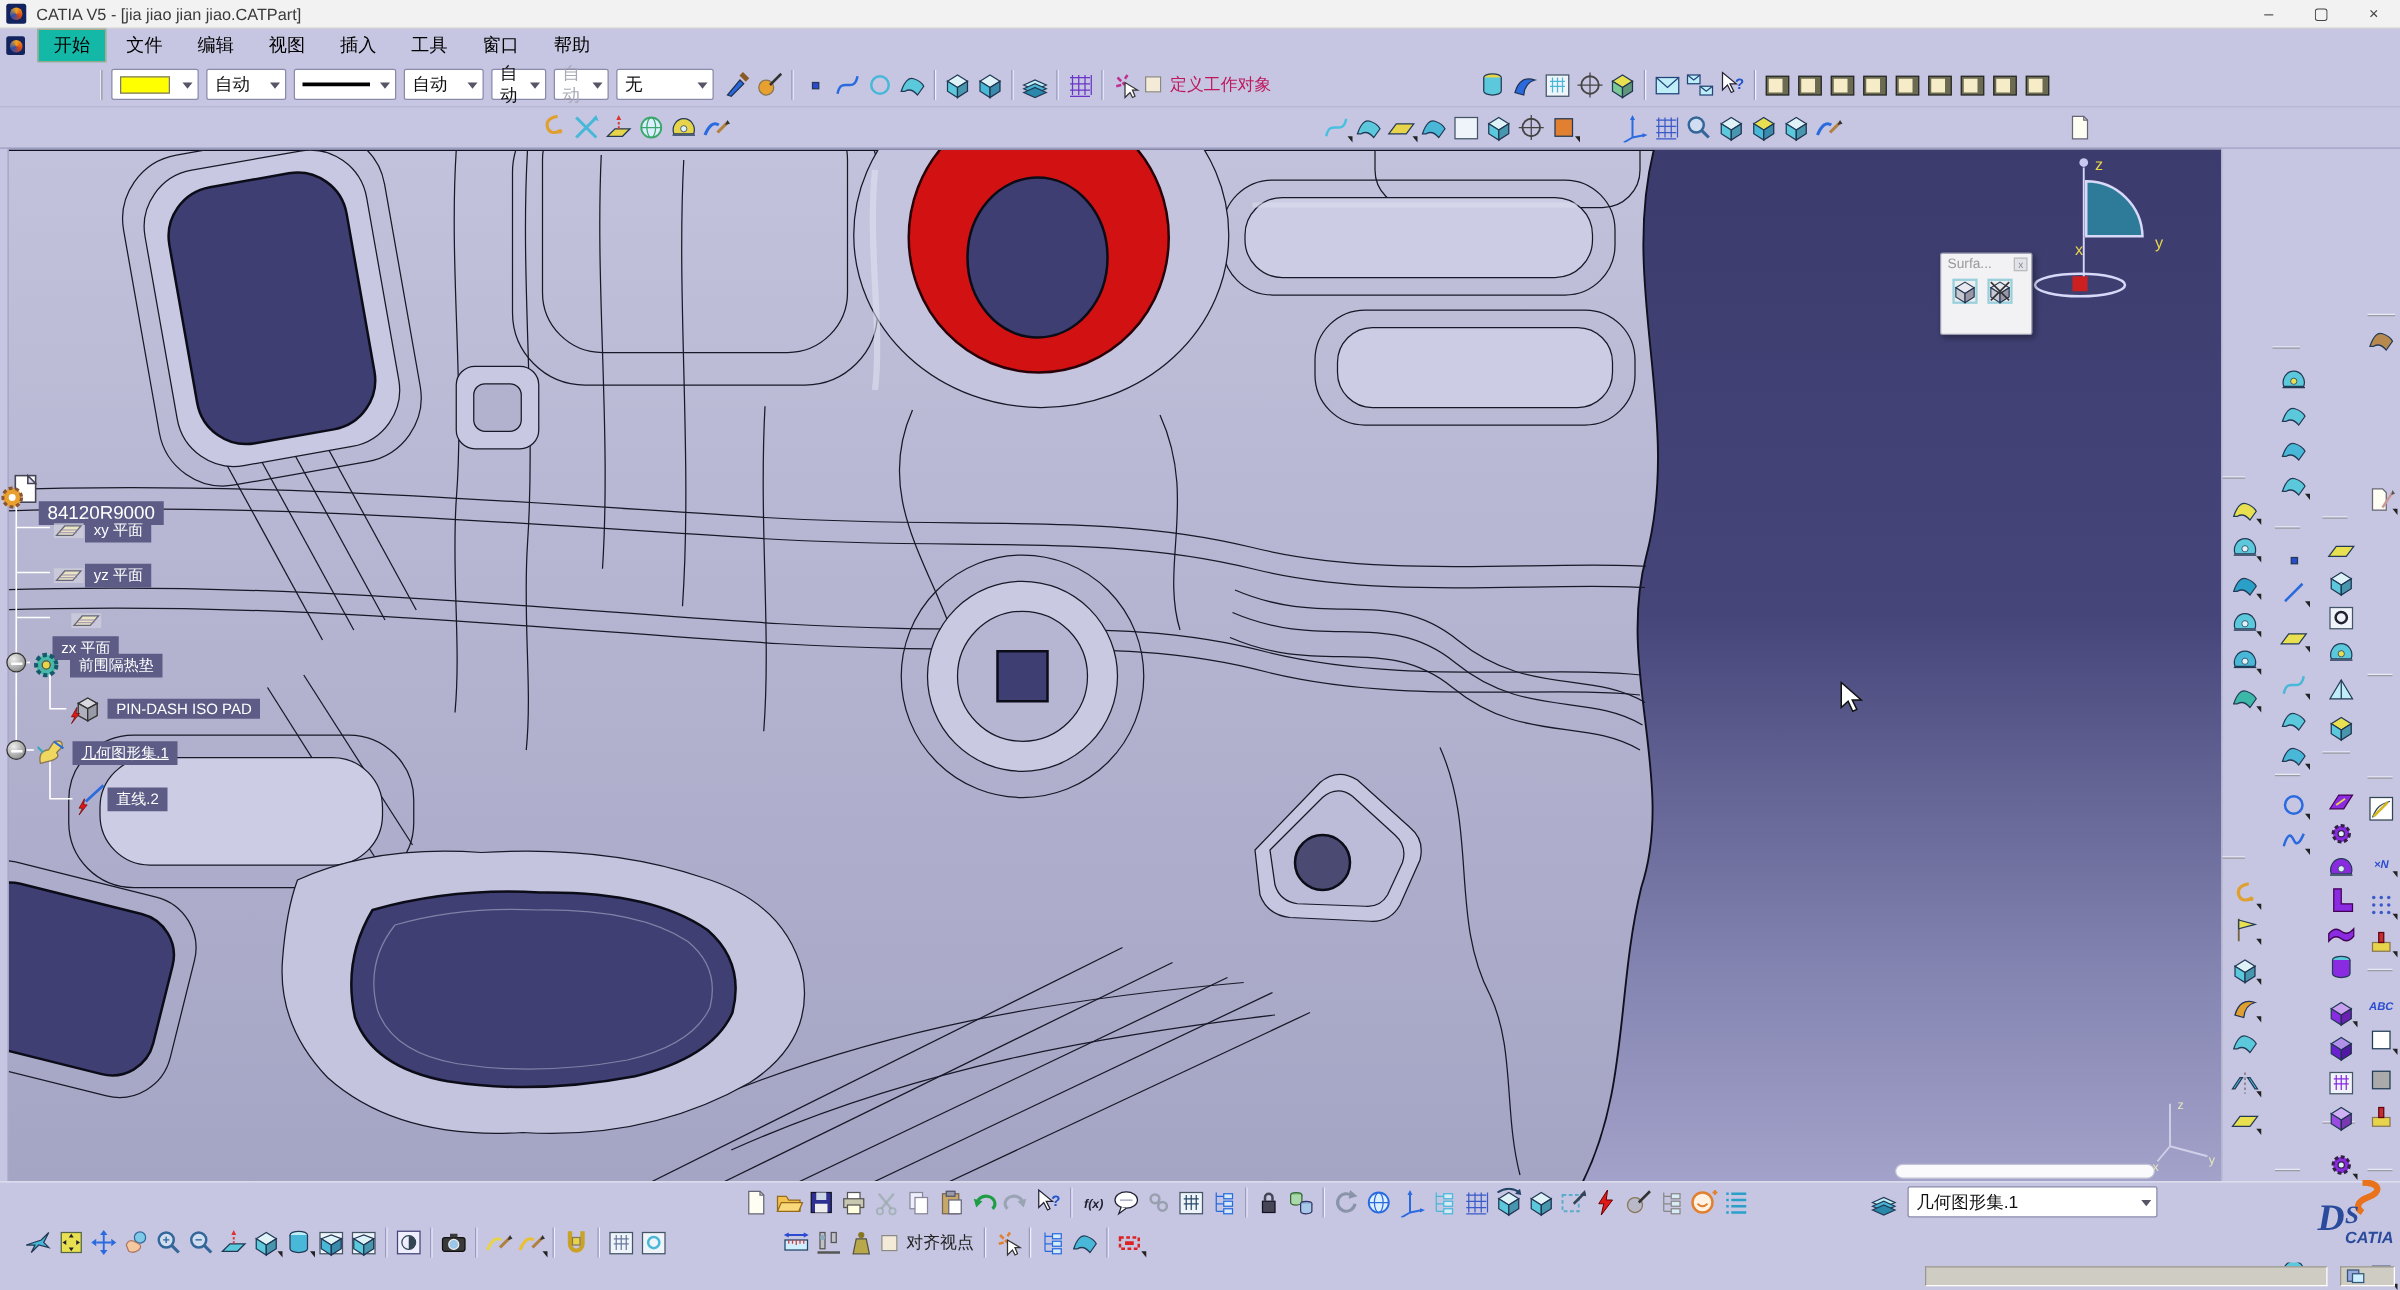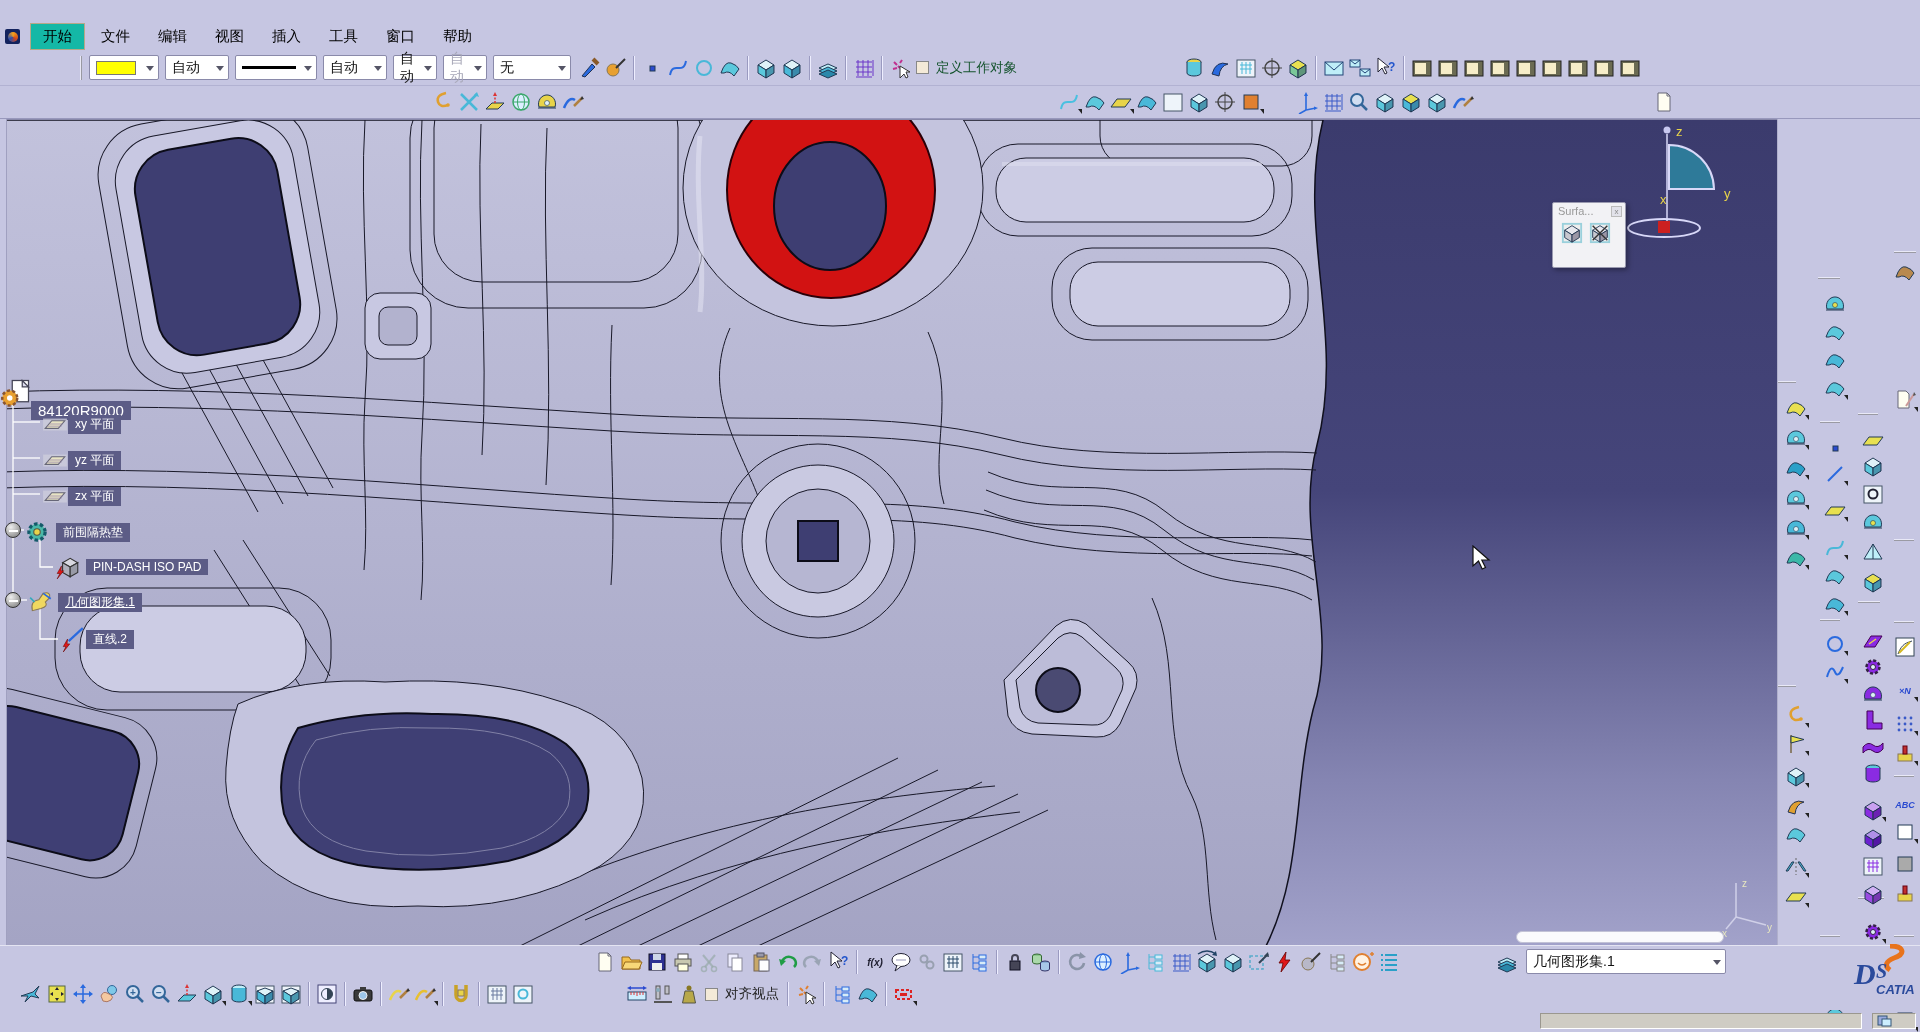--- a/index.html
+++ b/index.html
@@ -24,21 +24,21 @@
   .tb1{top:50px;height:36px;border-bottom:1px solid #b2b2d2;}
   .tb2{top:86px;height:33px;border-bottom:1px solid #9898bc;}
   .ic{width:26px;height:26px;flex:0 0 26px;position:relative;display:flex;align-items:center;justify-content:center;}
   .ic svg{display:block;}
   .dd{position:absolute;right:0;bottom:1px;width:0;height:0;border-left:4px solid transparent;
       border-right:0 solid transparent;border-top:5px solid #222;}
   .vsep{width:2px;height:24px;border-left:1px solid #9a9ac0;border-right:1px solid #eef;margin:0 4px;flex:0 0 2px;}
   .hdl{width:5px;height:24px;border-left:2px ridge #e8e8f6;margin:0 4px;flex:0 0 5px;}
   .gap{flex:0 0 auto;}
   .lbl{font-size:13.5px;color:#222;padding:0 4px;white-space:nowrap;}
-  .lbl.dis{color:#14532d;}
+  .lbl.dis{color:#be185d;}
   .chkbx{width:13px;height:13px;background:#f4ead8;border:1px solid #888;margin:0 3px;flex:0 0 13px;}
   .cmb{height:25px;background:#fff;border:1px solid #8a8aaa;border-radius:2px;display:flex;align-items:center;
        font-size:14px;color:#111;padding:0 16px 0 6px;position:relative;margin-right:6px;flex:0 0 auto;}
   .cmb .ar{position:absolute;right:4px;top:10px;width:0;height:0;border-left:4px solid transparent;
        border-right:4px solid transparent;border-top:5px solid #556;}
   .cmb.dis{color:#a8a8b8;}
   .swatch{width:40px;height:14px;border:1px solid #777;}
   .linesample{width:54px;height:3px;background:#000;}
   
   .viewport{position:absolute;left:0;top:119px;width:1777px;height:826px;overflow:hidden;border-top:1px solid #8888aa;}
@@ -79,20 +79,29 @@
             font-size:8px;line-height:9px;text-align:center;color:#888;}
   .surfa .btns{display:flex;gap:2px;padding:4px 2px 0 6px;}
   .surfa .btn{width:26px;height:24px;display:flex;align-items:center;justify-content:center;}
   .cursorsvg{position:absolute;left:1472px;top:545px;}
 </style>
 </head>
 <body>
 
 <div class="app">
 
+  <div class="titlebar">
+    <div class="appico"></div>
+    <span>CATIA V5 - [jia jiao jian jiao.CATPart]</span>
+    <div class="wbtns" id="wbtns">
+        <div class="wbtn">–</div>
+        <div class="wbtn">▢</div>
+        <div class="wbtn cl">×</div>
+      </div>
+  </div>
 
   <div class="menubar" id="menubar">
     <div class="appico" style="width:15px;height:15px;"></div>
   <div class="menuitem active">开始</div>
       <div class="menuitem">文件</div>
       <div class="menuitem">编辑</div>
       <div class="menuitem">视图</div>
       <div class="menuitem">插入</div>
       <div class="menuitem">工具</div>
       <div class="menuitem">窗口</div>
@@ -602,21 +611,21 @@
           <span class="tlab" style="margin-left:0px">xy 平面</span>
         </div>
         <div class="tnode" style="left: 42px; top: 328px;">
           <svg viewBox="0 0 24 24" width="26" height="26">
             <rect x="1" y="7" width="22" height="11" fill="#cfcfdc" opacity=".75"></rect>
             <polygon points="3,16 9,9 21,9 15,16" fill="#e8e4c4" stroke="#667"></polygon>
             <path d="M5,14 H18 M7,12 H19" stroke="#98a" stroke-width=".7"></path>
           </svg>
           <span class="tlab" style="margin-left:0px">yz 平面</span>
         </div>
-        <div class="tnode" style="left: 42px; top: 364px;">
+        <div class="tnode" style="left: 42px; top: 364px; flex-direction: column;">
           <svg viewBox="0 0 24 24" width="26" height="26">
             <rect x="1" y="7" width="22" height="11" fill="#cfcfdc" opacity=".75"></rect>
             <polygon points="3,16 9,9 21,9 15,16" fill="#e8e4c4" stroke="#667"></polygon>
             <path d="M5,14 H18 M7,12 H19" stroke="#98a" stroke-width=".7"></path>
           </svg>
           <span class="tlab" style="margin-left:0px">zx 平面</span>
         </div>
         <div class="ball" style="left: 5px; top: 403px;"></div>
         <div class="tnode" style="left: 24px; top: 400px;">
           <svg viewBox="0 0 24 24" width="26" height="26">

